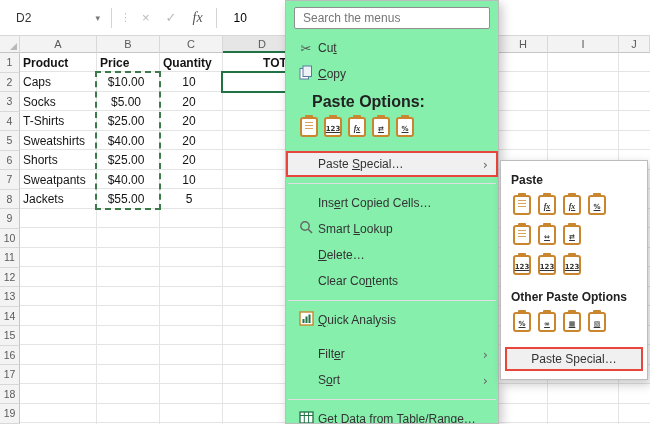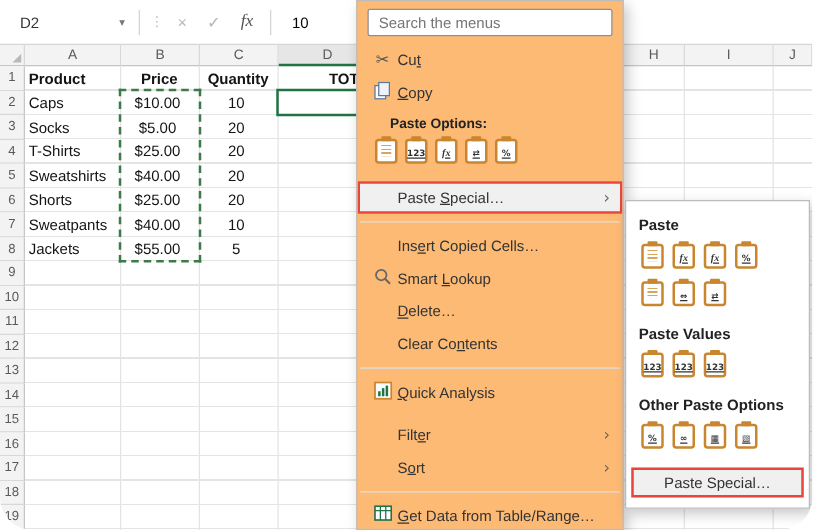--- a/index.html
+++ b/index.html
@@ -1,17 +1,17 @@
 <!DOCTYPE html>
 <html><head>
 <meta charset="utf-8">
 <style>
   * { box-sizing: border-box; margin: 0; padding: 0; }
   body { font-family: "Liberation Sans", sans-serif; background: #fff; }
-  .screen { position: relative; width: 650px; height: 424px; background: #fff; overflow: hidden; border-radius: 26px; }
+  .screen { position: relative; width: 650px; height: 424px; background: #fff; overflow: hidden; }
 
   
   .fbar { position: absolute; left: 0; top: 0; width: 650px; height: 36px; background: #fff;
           border-bottom: 1px solid #d6d6d6; display: flex; align-items: center; }
   .namebox { margin-left: 10px; width: 96px; height: 24px; display: flex; align-items: center;
              justify-content: space-between; padding: 0 6px; font-size: 12px; color: #333; }
   .caret { color: #777; font-size: 9px; }
   .vsep { width: 1px; height: 20px; background: #d4d4d4; margin: 0 5px; flex: none; }
   .dots { color: #bdbdbd; font-size: 11px; margin: 0 3px; }
   .fbtn { color: #b9b9b9; font-size: 13px; margin: 0 8px; }
@@ -36,47 +36,47 @@
 
   
   .rows { position: absolute; left: 20px; top: 53px; width: 282px; z-index: 1; }
   .grow { display: grid; grid-template-columns: 77px 63px 63px 79px; height: 19.5px;
           align-items: center; font-size: 12px; color: #141414; }
   .cell { overflow: hidden; white-space: nowrap; }
   .ca { padding-left: 3px; text-align: left; }
   .cb, .cc { text-align: center; padding-right: 5px; }
   .cd { text-align: right; padding-left: 16px; }
   .rows .grow:first-child { font-weight: bold; }
-  .rows .grow:first-child .cb, .rows .grow:first-child .cc { text-align: center; padding-left: 3px; }
+  .rows .grow:first-child .cb, .rows .grow:first-child .cc { text-align: left; padding-left: 3px; }
   .rows .grow:first-child .cd { padding-left: 5px; }
 
   .ants { position: absolute; left: 95px; top: 71px; width: 66px; height: 139px;
           border: 2px dashed #3c7a49; z-index: 3; pointer-events: none; }
   .selbox { position: absolute; left: 221px; top: 71px; width: 81px; height: 22px;
             border: 2px solid #217346; z-index: 3; pointer-events: none; }
 
   
-  .menu { position: absolute; left: 285px; top: 0; width: 214px; height: 424px; background: #fdba74;
+  .menu { position: absolute; left: 285px; top: 0; width: 214px; height: 424px; background: #86efac;
           border: 1px solid #bcbcbc; box-shadow: 3px 4px 10px rgba(0,0,0,.22); z-index: 10;
           padding-top: 6px; overflow: hidden; }
   .search { margin: 0 8px 6px; height: 22px; border: 1px solid #8f8f8f; border-radius: 2px;
             display: flex; align-items: center; padding: 0 2px; background: #fff; }
   .search input { border: 0; outline: none; width: 100%; font-size: 12px; padding: 0 6px;
                   font-family: "Liberation Sans", sans-serif; color: #333; }
   .search input::placeholder { color: #757575; }
   .mi { height: 26px; display: flex; align-items: center; padding: 0 10px 0 8px;
         font-size: 12px; color: #333; }
   .mic { width: 24px; flex: none; text-align: center; color: #555; font-size: 13px;
          font-family: "DejaVu Sans", "Liberation Sans", sans-serif; }
   .ml { flex: 1; }
   .chev { color: #666; font-size: 13px; margin-left: auto; font-family: "DejaVu Sans", sans-serif; }
   .mi.hl { background: #f0f0f0; outline: 2px solid #e8453c; outline-offset: -2px; }
   .sep { height: 1px; background: #e0e0e0; margin: 6px 2px; }
   .spacer { height: 8px; }
-  .blabel { font-weight: bold; color: #222; font-size: 11px; padding: 6px 10px 4px 26px; }
+  .blabel { font-weight: bold; color: #222; font-size: 16px; padding: 6px 10px 4px 26px; }
   .icons-row { display: flex; gap: 6px; padding: 2px 0 6px 14px; }
 
   
   .clip { width: 18px; height: 20px; border: 2px solid #c9862e; border-radius: 3px; background: #fff;
           position: relative; display: flex; align-items: flex-end; justify-content: center; }
   .clip::before { content: ""; position: absolute; top: -4px; left: 50%; transform: translateX(-50%);
                   width: 8px; height: 4px; background: #c9862e; border-radius: 1px; }
   .clip .g { font-size: 7px; font-weight: bold; color: #333; margin-bottom: 2px; line-height: 8px;
              font-family: "DejaVu Sans", sans-serif; font-style: normal; text-decoration: underline; }
   .clip .g.it { font-family: "Liberation Serif", serif; font-style: italic; font-size: 8px; }
@@ -346,21 +346,20 @@
           <b class="g"></b>
         </span>
       <span class="clip">
           <b class="g">⇔</b>
         </span>
       <span class="clip">
           <b class="g">⇄</b>
         </span>
     </div>
 
-    <div class="sm-label">Paste Values</div>
     <div class="sm-icons">
       <span class="clip">
           <b class="g">123</b>
         </span>
       <span class="clip">
           <b class="g">123</b>
         </span>
       <span class="clip">
           <b class="g">123</b>
         </span>

